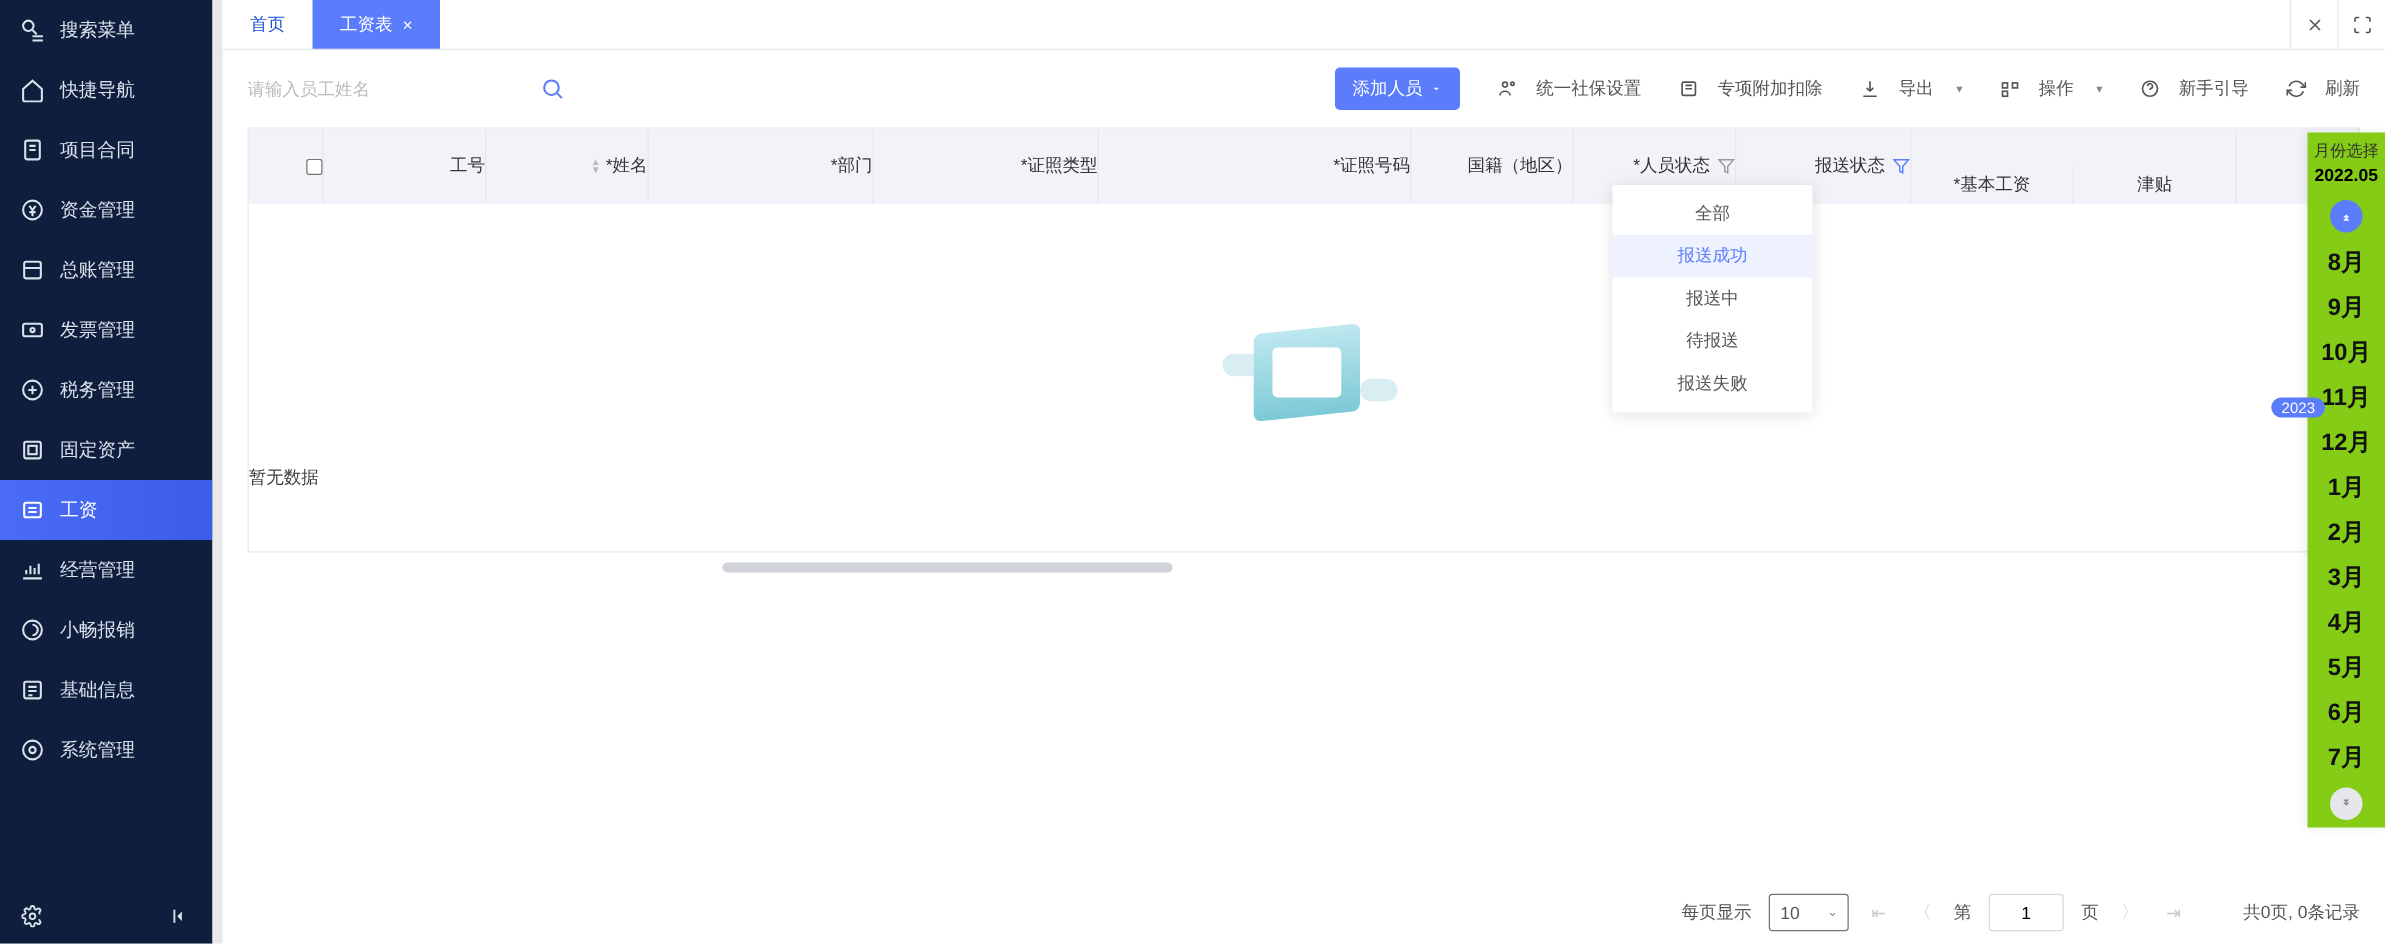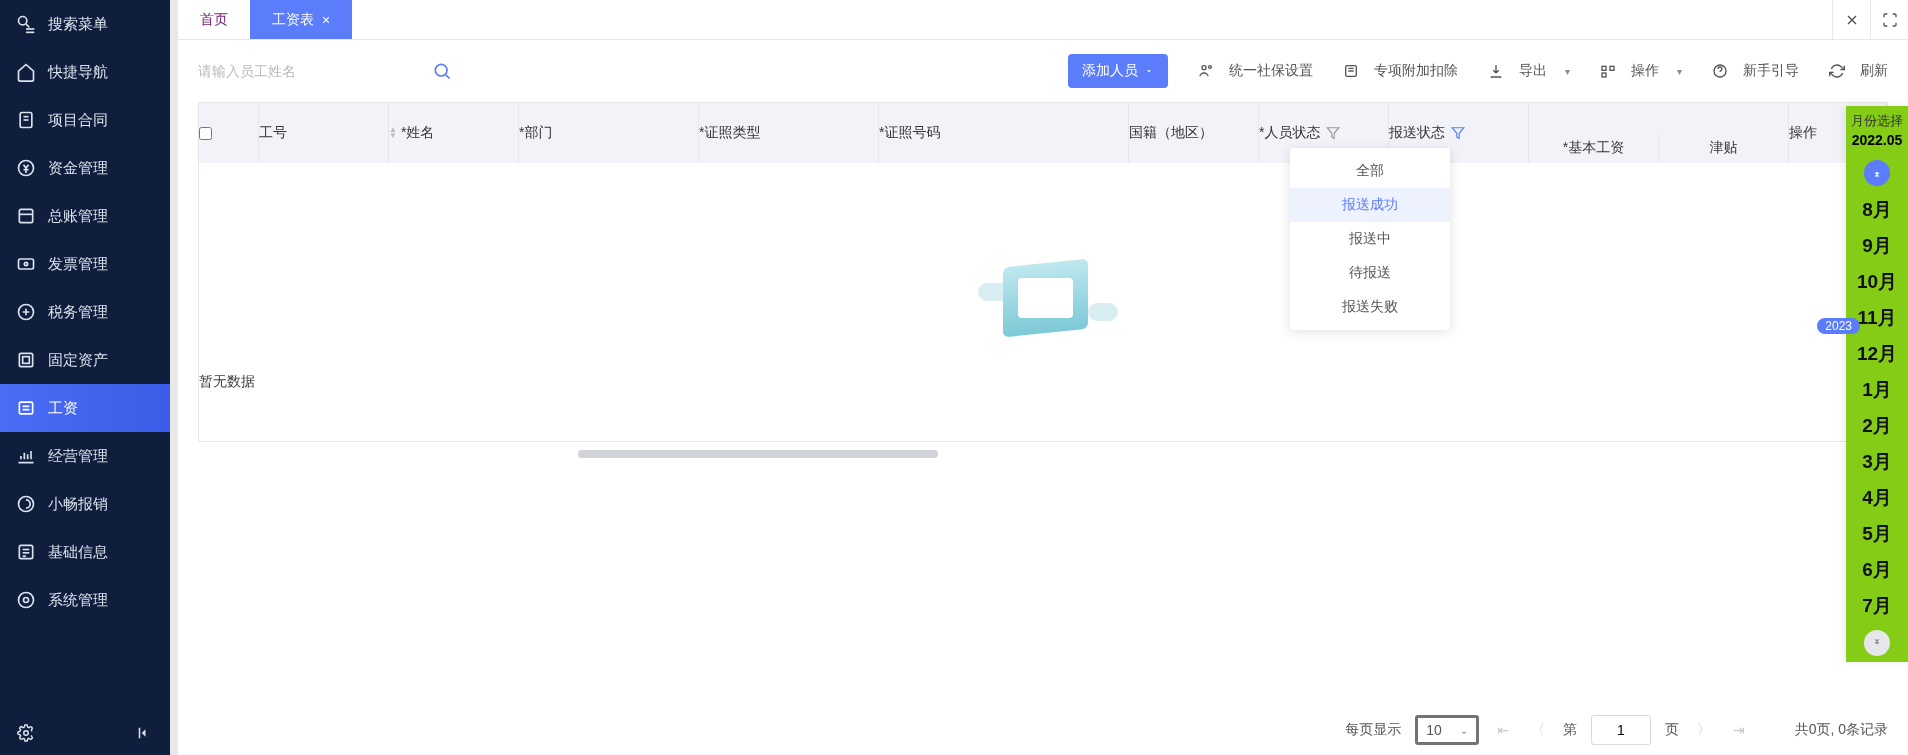--- a/index.html
+++ b/index.html
@@ -12,42 +12,42 @@
 .sidebar-item.active { background: linear-gradient(90deg, #4a6cf7, #3b5ce6); color: #fff; }
 .sidebar-icon { width: 20px; height: 20px; display: inline-flex; align-items: center; justify-content: center; flex-shrink: 0; }
 .sidebar-bottom { display: flex; padding: 8px 16px 12px; gap: 20px; }
 .sidebar-scrollbar { position: absolute; left: 170px; top: 0; width: 8px; height: 755px; background: #e8e8e8; }
 
 
 .main { position: absolute; left: 178px; top: 0; right: 0; height: 755px; display: flex; flex-direction: column; }
 
 
 .tabs-row { height: 40px; display: flex; align-items: stretch; background: #fff; border-bottom: 1px solid #e5e7eb; position: relative; }
-.tab { padding: 0 22px; display: flex; align-items: center; font-size: 14px; color: #701a75; cursor: pointer; }
+.tab { padding: 0 22px; display: flex; align-items: center; font-size: 14px; color: #1d4ed8; cursor: pointer; }
 .tab.active { background: #5b7cfb; color: #fff; }
 .tab-close { margin-left: 8px; font-size: 14px; }
 .tabs-actions { position: absolute; right: 0; top: 0; display: flex; height: 40px; }
 .tab-action { width: 38px; display: flex; align-items: center; justify-content: center; border-left: 1px solid #e5e7eb; cursor: pointer; color: #555; }
 
 
 .toolbar { display: flex; align-items: center; padding: 14px 20px; gap: 10px; }
 .search-box { width: 220px; height: 34px; border: none; border-bottom: 1px solid transparent; display: flex; align-items: center; }
 .search-input { flex: 1; border: none; outline: none; font-size: 14px; color: #333; background: transparent; }
 .search-input::placeholder { color: #bbb; }
 .search-icon-btn { width: 28px; height: 28px; display: flex; align-items: center; justify-content: center; color: #5b7cfb; cursor: pointer; }
 .toolbar-sp { flex: 1; }
 .btn-primary { background: #5b7cfb; color: #fff; border: none; padding: 8px 14px; border-radius: 4px; font-size: 14px; cursor: pointer; display: inline-flex; align-items: center; gap: 6px; }
 .toolbar-link { display: inline-flex; align-items: center; gap: 15px; color: #555; font-size: 14px; cursor: pointer; margin-left: 20px; }
 .toolbar-link svg, .toolbar-link .ic { width: 16px; height: 16px; }
 .chev { font-size: 10px; margin-left: 3px; color: #888; }
 
 
 .table-wrap { position: relative; margin: 0 20px; border: 1px solid #e5e7eb; }
 .thead { display: flex; background: #f1f3f8; height: 60px; }
-.th { border-right: 1px solid #e5e7eb; display: flex; align-items: center; justify-content: flex-start; font-size: 14px; color: #333; position: relative; }
+.th { border-right: 1px solid #e5e7eb; display: flex; align-items: center; justify-content: flex-end; font-size: 14px; color: #333; position: relative; }
 .th.split { flex-direction: column; }
 .th-top { height: 30px; width: 100%; display: flex; align-items: center; justify-content: center; border-bottom: 1px solid #e5e7eb; }
 .th-bot { height: 30px; width: 100%; display: flex; }
 .th-bot > div { flex: 1; display: flex; align-items: center; justify-content: center; border-right: 1px solid #e5e7eb; }
 .th-bot > div:last-child { border-right: none; }
 .sort-ic { display: inline-flex; flex-direction: column; margin-right: 4px; font-size: 8px; line-height: 6px; color: #bbb; }
 .filter-ic { margin-left: 6px; color: #999; cursor: pointer; }
 .filter-ic.active { color: #5b7cfb; }
 
 
@@ -76,21 +76,21 @@
 .mp-head { font-size: 13px; text-align: center; padding: 6px 0 2px; color: #333; }
 .mp-year-cur { font-size: 14px; font-weight: 600; text-align: center; padding: 0 0 6px; }
 .mp-up,.mp-down { width: 26px; height: 26px; margin: 6px auto; border-radius: 50%; display: flex; align-items: center; justify-content: center; cursor: pointer; }
 .mp-up { background: #5b7cfb; color: #fff; }
 .mp-down { background: #e5e7eb; color: #888; }
 .mp-item { text-align: center; font-size: 19px; color: #111; padding: 5px 0; cursor: pointer; font-weight: 600; }
 .mp-year-badge { position: absolute; right: 48px; background: #5b7cfb; color: #fff; font-size: 12px; border-radius: 10px; padding: 1px 8px; }
 
 
 .pager { position: absolute; bottom: 10px; right: 20px; display: flex; align-items: center; gap: 14px; font-size: 14px; color: #555; }
-.pg-select { width: 64px; height: 30px; border: 3px solid #737373; display: flex; align-items: center; justify-content: space-between; padding: 0 8px; border-radius: 3px; cursor: pointer; }
+.pg-select { width: 64px; height: 30px; border: 1px solid #737373; display: flex; align-items: center; justify-content: space-between; padding: 0 8px; border-radius: 3px; cursor: pointer; }
 .pg-btn { color: #c7c9cf; cursor: pointer; padding: 0 4px; }
 .pg-input { width: 60px; height: 30px; border: 1px solid #d7d9de; border-radius: 3px; text-align: center; font-size: 14px; }
 
 svg { display: block; }
 </style>
 </head>
 <body>
 
 <div class="sidebar">
   <div class="sidebar-main" id="sidebar-menu">

